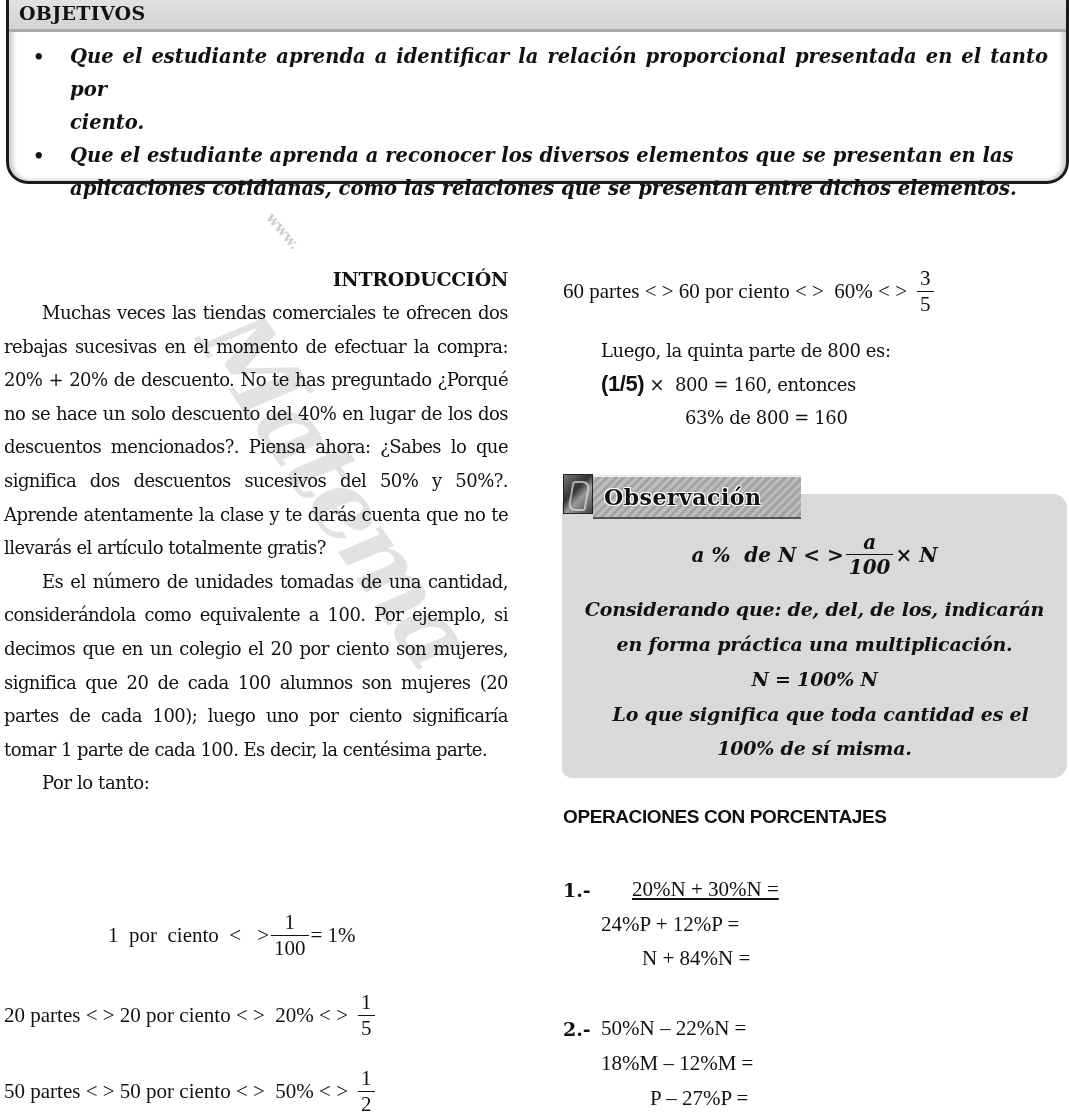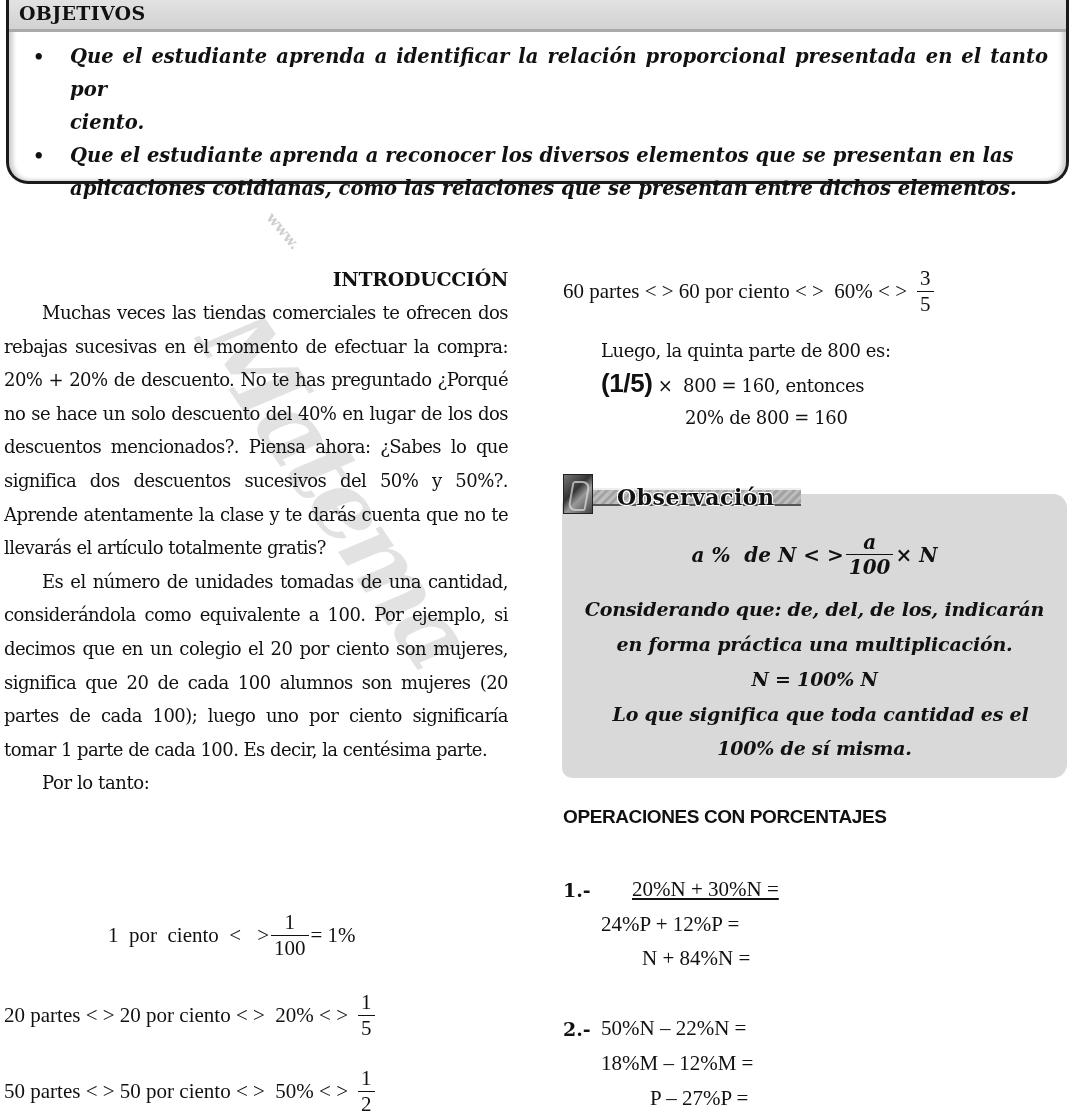--- a/index.html
+++ b/index.html
@@ -58,24 +58,24 @@
     .obs-tab {
       position: absolute; left: 563px; top: 474px; width: 238px; height: 40px;
       display: flex; align-items: center;
     }
     .obs-icon {
       width: 30px; height: 40px; background: linear-gradient(135deg, #777 0%, #333 40%, #999 60%, #444 100%);
       border: 1px solid #222; position: relative;
     }
     .obs-icon::after { content: ""; position: absolute; left: 6px; top: 6px; width: 14px; height: 26px; border: 2px solid #ddd; border-radius: 3px 8px 2px 8px; transform: skewX(-10deg); opacity: .7; }
     .obs-banner {
-      flex: 1; height: 18px; margin-top: 6px;
+      flex: 1; height: 44px; margin-top: 6px;
       background: repeating-linear-gradient(135deg, #bdbdbd 0 3px, #a3a3a3 3px 6px);
       border-top: 2px solid #eee; border-bottom: 2px solid #555;
-      display: flex; align-items: center; padding-left: 24px;
+      display: flex; align-items: center; padding-left: 11px;
     }
     .obs-title { font-family: "DejaVu Serif", serif; font-weight: bold; font-size: 22px; color: #111; letter-spacing: 0.5px;
       text-shadow: -1px -1px 0 #fff, 1px -1px 0 #fff, -1px 1px 0 #fff, 1px 1px 0 #fff; }
 
     .obs-content { position: absolute; left: 562px; top: 530px; width: 505px; font-family: "DejaVu Serif", serif; font-weight: bold; font-style: italic; color: #111; }
     .obs-formula { position: absolute; left: 0; right: 0; top: 2px; display: flex; justify-content: center; align-items: center; font-size: 20px; }
     .obs-formula .frac { font-size: 20px; }
     .obs-line { position: absolute; left: 0; right: 0; text-align: center; font-size: 19px; letter-spacing: -0.2px; }
 
     .ops-heading { position: absolute; left: 563px; top: 806px; font-family: Liberation Sans, sans-serif; font-weight: bold; font-size: 19px; letter-spacing: -0.4px; }
@@ -147,22 +147,22 @@
 <div class="eq-line" style="left:563px; top:268px;">
   <span style="white-space:pre;">60 partes &lt; &gt; 60 por ciento &lt; &gt;  60% &lt; &gt;</span>
   <span class="gap"></span>
   <span class="frac">
     <span class="num">3</span>
     <span class="den">5</span>
   </span>
 </div>
 
 <div class="plain-line" style="position:absolute; left:601px; top:334px;">Luego, la quinta parte de 800 es:</div>
-<div class="plain-line" style="position:absolute; left:601px; top:367px; white-space:pre;"><span style="font-family:'Liberation Sans',sans-serif; font-weight:bold; font-size:26px;">(1/5)</span><span> ×  800 = 160, entonces</span></div>
-<div class="plain-line" style="position:absolute; left:685px; top:401px;">20% de 800 = 160</div>
+<div class="plain-line" style="position:absolute; left:601px; top:367px; white-space:pre;"><span style="font-family:'Liberation Sans',sans-serif; font-weight:bold; font-size:22px;">(1/5)</span><span> ×  800 = 160, entonces</span></div>
+<div class="plain-line" style="position:absolute; left:685px; top:401px;">63% de 800 = 160</div>
 
 <div class="obs-box"></div>
 <div class="obs-tab">
   <div class="obs-icon"></div>
   <div class="obs-banner">
     <span class="obs-title">Observación</span>
   </div>
 </div>
 <div class="obs-content">
   <div class="obs-formula">

